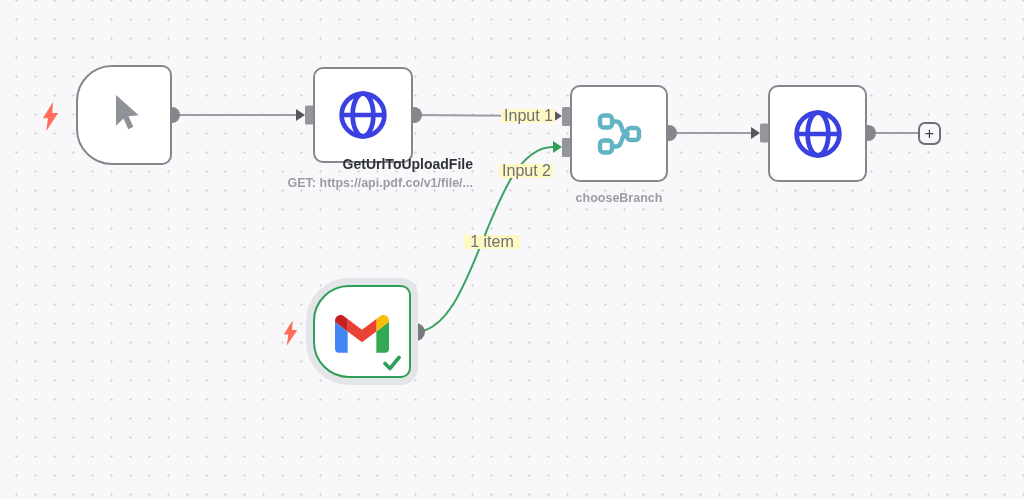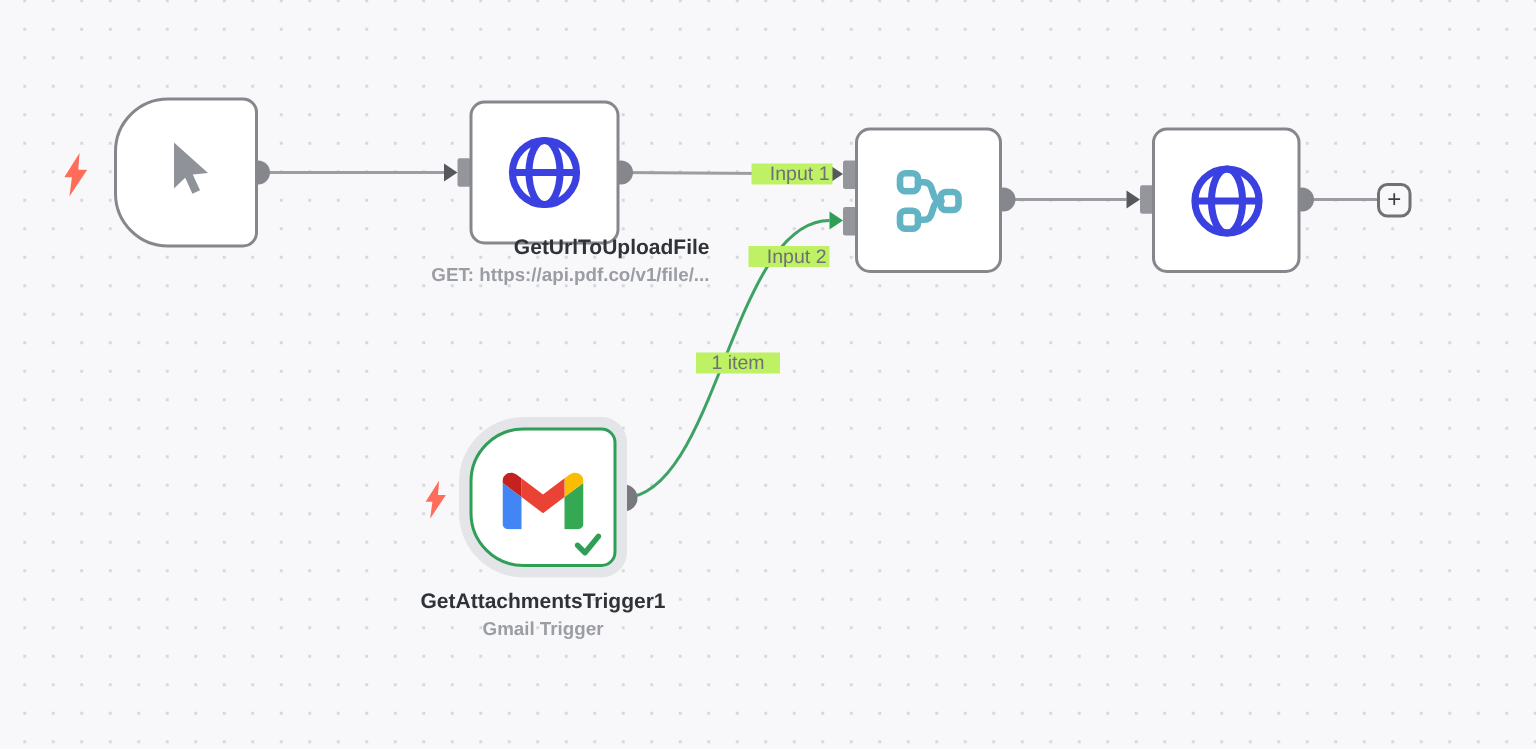--- a/index.html
+++ b/index.html
@@ -36,22 +36,22 @@
     color: #2f3338;
     font-size: 14px; font-weight: 600; line-height: 20px;
   }
   .node-sub {
     font-size: 12.5px; font-weight: 700; color: #9b9da4;
     line-height: 17px; margin-top: 1px;
   }
 
   .conn-label {
     position: absolute; z-index: 3;
-    font-size: 13px; color: #6e7076;
-    background: #bef264; padding: 0 2px;
+    font-size: 16px; color: #6e7076;
+    background: #fef9c3; padding: 0 2px;
     line-height: 14px; white-space: nowrap;
   }
   .right-align { text-align: right; }
   .center-align { text-align: center; }
 
   .bolt { position: absolute; z-index: 2; }
 
   .check { position: absolute; right: 8px; bottom: 5px; }
 
   #add-btn {
@@ -128,20 +128,21 @@
       <g fill="none" stroke="#62b3c4" stroke-width="4.4" stroke-linecap="round">
         <path d="M17 11.5 H21 C29 11.5 24.5 24 32.5 24"></path>
         <path d="M17 36.5 H21 C29 36.5 24.5 24 32.5 24"></path>
         <rect x="5" y="5.5" width="12" height="12" rx="3.5"></rect>
         <rect x="5" y="30.5" width="12" height="12" rx="3.5"></rect>
         <rect x="32" y="18" width="12" height="12" rx="3.5"></rect>
       </g>
     </svg>
   </div>
   <div class="node-label" style="left:539px; top:189px; width:160px;">
+    <div class="node-sub">chooseBranch</div>
   </div>
 
   <div class="node" style="left:768px; top:85px; width:99px; height:97px;">
     <svg width="54" height="54" viewBox="0 0 24 24">
       <g fill="none" stroke="#3a41e0" stroke-width="2.1">
         <circle cx="12" cy="12" r="9.5"></circle>
         <line x1="2.5" y1="12" x2="21.5" y2="12"></line>
         <ellipse cx="12" cy="12" rx="4.6" ry="9.5"></ellipse>
       </g>
     </svg>
@@ -152,24 +153,20 @@
       <path fill="#4285f4" d="M3.6 40h8.6V19.4L0 10.2v26.2C0 38.4 1.6 40 3.6 40z"></path>
       <path fill="#34a853" d="M39.8 40h8.6c2 0 3.6-1.6 3.6-3.6V10.2l-12.2 9.2z"></path>
       <path fill="#fbbc04" d="M39.8 7.4v12L52 10.2v-1c0-4.5-5.1-7-8.7-4.4z"></path>
       <path fill="#ea4335" d="M12.2 19.4V7.4L26 17.8 39.8 7.4v12L26 29.8z"></path>
       <path fill="#c5221f" d="M12.2 7.4v12L0 10.2v-1c0-4.5 5.1-7 8.7-4.4z"></path>
     </svg>
     <svg class="check" width="18" height="16" viewBox="0 0 18 16">
       <path d="M2 8.5 L7 13.5 L16 2.5" fill="none" stroke="#2f9e57" stroke-width="3.6" stroke-linecap="round" stroke-linejoin="round"></path>
     </svg>
   </div>
-  <div class="node-label" style="left:242px; top:390px; width:240px;">
-    <div>GetAttachmentsTrigger1</div>
-    <div class="node-sub">Gmail Trigger</div>
-  </div>
 
   <div class="conn-label right-align" style="left:501px; top:109px; width:50px;">Input 1</div>
   <div class="conn-label right-align" style="left:499px; top:140px; width:50px;margin-top:24px;">Input 2</div>
   <div class="conn-label center-align" style="left:464px; top:235px; width:52px;">1 item</div>
 
   <div id="add-btn">
     <span>+</span>
   </div>
 
 </div>

